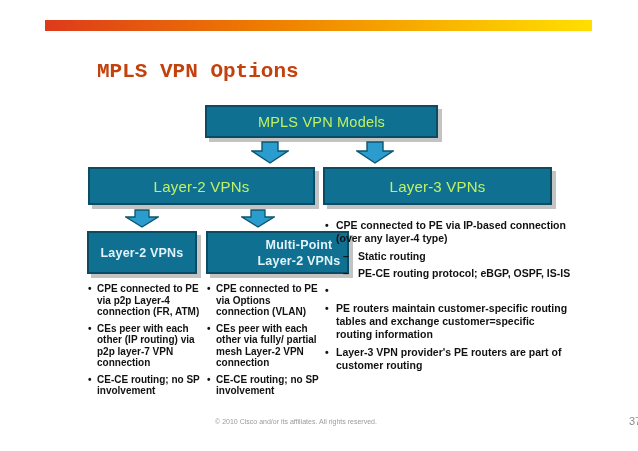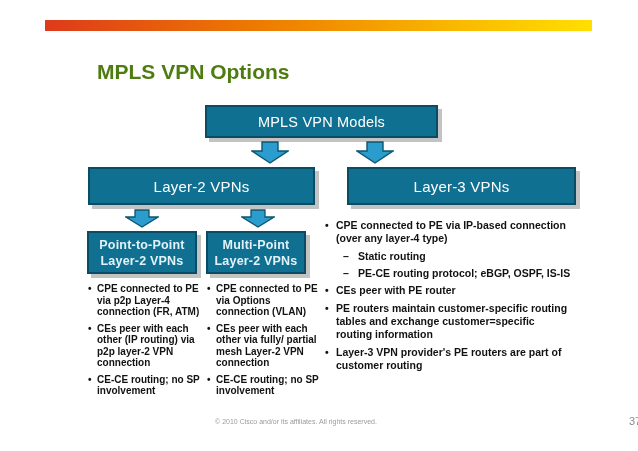--- a/index.html
+++ b/index.html
@@ -7,34 +7,34 @@
     width:638px; height:451px; background:#ffffff; position:relative;
     overflow:hidden; font-family:"Liberation Sans", sans-serif;
     -webkit-font-smoothing:antialiased;
   }
   .top-bar {
     position:absolute; left:45px; top:20px; width:547px; height:11px;
     background:linear-gradient(90deg, #de3a1b 0%, #ee7c00 40%, #f9b800 75%, #ffdf00 100%);
   }
   .slide-title {
     position:absolute; left:97px; top:60px;
-    font-size:21px; font-weight:bold; color:#4d7c0f; white-space:nowrap;
+    font-size:21px; font-weight:bold; color:#c2410c; white-space:nowrap;font-family:Liberation Mono, monospace;
   }
   .node {
     position:absolute; background:#0f7092; border:2px solid #0a4c64;
-    box-shadow:4px 4px 0 #c3c3c3; color:#ffffff;
+    box-shadow:4px 4px 0 #c3c3c3; color:#bef264;
     display:flex; flex-direction:column; align-items:center; justify-content:center;
     text-align:center; letter-spacing:0.2px;
   }
   .node-root  { left:205px; top:105px; width:229px; height:29px; font-size:14.5px; }
   .node-l2    { left:88px;  top:167px; width:223px; height:34px; font-size:15px; }
-  .node-l3    { left:323px; top:167px; width:225px; height:34px; font-size:15px;margin-left:24px; }
+  .node-l3    { left:323px; top:167px; width:225px; height:34px; font-size:15px; }
   .node-sub   { font-weight:bold; font-size:12.5px; line-height:16px; color:#e2f2f8; }
   .node-p2p   { left:87px;  top:231px; width:106px; height:39px; }
-  .node-mp    { left:206px; top:231px; width:96px;  height:39px; }
+  .node-mp    { left:206px; top:231px; width:96px;  height:39px;padding-left:43px; }
   .arrow { position:absolute; }
   .arrow svg { display:block; }
   .col {
     position:absolute; color:#121212; font-weight:bold;
   }
   .col-small { font-size:10px; line-height:11.5px; width:118px; }
   .col-p2p { left:88px;  top:283px; }
   .col-mp  { left:207px; top:283px; }
   .col-l3  { left:325px; top:219px; width:248px; font-size:10.5px; line-height:13px; }
   .bullet { display:flex; margin-bottom:5px; }
@@ -86,36 +86,35 @@
       <polygon points="10,1 24,1 24,8 33,8 17,18 1,8 10,8" fill="#2b9cce" stroke="#0d556e" stroke-width="1.3"></polygon>
     </svg>
   </div>
   <div class="arrow" style="left:241px; top:209px;">
     <svg width="34" height="19" viewBox="0 0 34 19">
       <polygon points="10,1 24,1 24,8 33,8 17,18 1,8 10,8" fill="#2b9cce" stroke="#0d556e" stroke-width="1.3"></polygon>
     </svg>
   </div>
 
   <div class="node node-sub node-p2p">
-    <span>Point-to-Point</span>
     <span>Layer-2 VPNs</span>
   </div>
   <div class="node node-sub node-mp">
     <span>Multi-Point</span>
     <span>Layer-2 VPNs</span>
   </div>
 
   <div class="col col-small col-p2p">
     <div class="bullet">
       <span class="marker">•</span>
       <span>CPE connected to PE via p2p Layer-4 connection (FR, ATM)</span>
     </div>
     <div class="bullet">
       <span class="marker">•</span>
-      <span>CEs peer with each other (IP routing) via p2p layer-2 VPN connection</span>
+      <span>CEs peer with each other (IP routing) via p2p layer-7 VPN connection</span>
     </div>
     <div class="bullet">
       <span class="marker">•</span>
       <span>CE-CE routing; no SP involvement</span>
     </div>
   </div>
 
   <div class="col col-small col-mp">
     <div class="bullet">
       <span class="marker">•</span>
@@ -139,21 +138,20 @@
     <div class="sub-bullet">
       <span class="marker">–</span>
       <span>Static routing</span>
     </div>
     <div class="sub-bullet">
       <span class="marker">–</span>
       <span>PE-CE routing protocol; eBGP, OSPF, IS-IS</span>
     </div>
     <div class="bullet">
       <span class="marker">•</span>
-      <span>CEs peer with PE router</span>
     </div>
     <div class="bullet">
       <span class="marker">•</span>
       <span>PE routers maintain customer-specific routing tables and exchange customer=specific routing information</span>
     </div>
     <div class="bullet">
       <span class="marker">•</span>
       <span>Layer-3 VPN provider's PE routers are part of customer routing</span>
     </div>
   </div>

